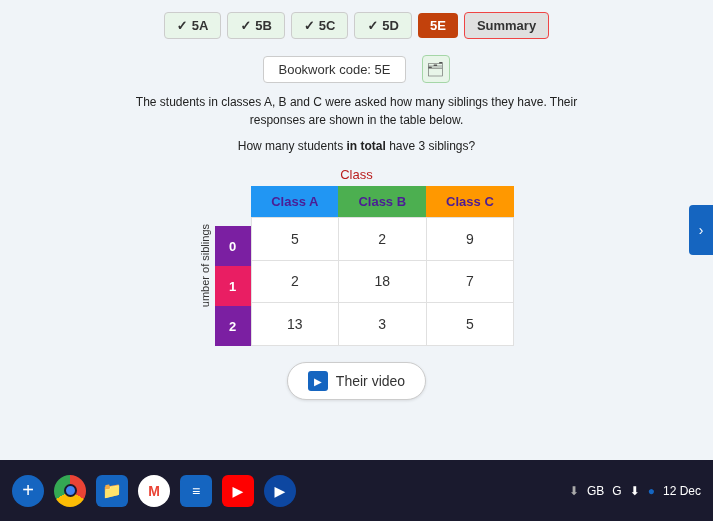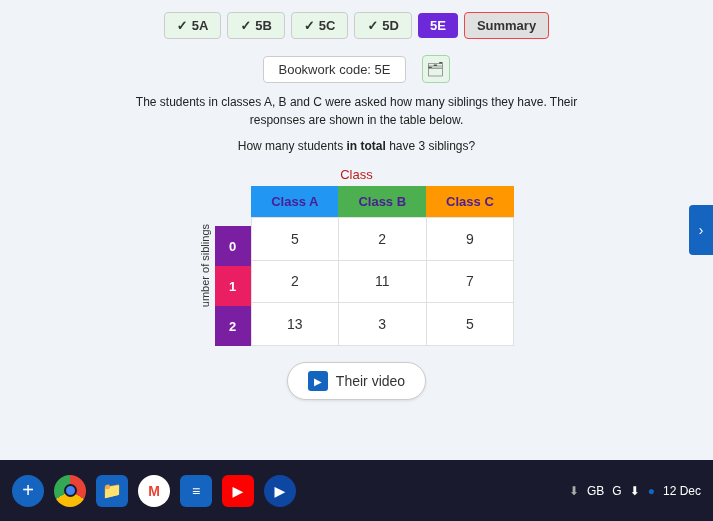--- a/index.html
+++ b/index.html
@@ -42,21 +42,21 @@
       font-size: 13px;
       font-weight: 600;
       cursor: pointer;
     }
     .tab.done {
       background: #e8f5e9;
       color: #333;
       border: 1px solid #ccc;
     }
     .tab.active {
-      background: #6d28d9;
+      background: #c2410c;
       color: white;
       border: none;
     }
     .tab.summary {
       background: #e0e0e0;
       color: #333;
       border: 1px solid #ef4444;
     }
 
     
@@ -353,21 +353,21 @@
           </tr>
         </thead>
         <tbody>
           <tr>
             <td>5</td>
             <td>2</td>
             <td>9</td>
           </tr>
           <tr>
             <td>2</td>
-            <td>11</td>
+            <td>18</td>
             <td>7</td>
           </tr>
           <tr>
             <td>13</td>
             <td>3</td>
             <td>5</td>
           </tr>
         </tbody>
       </table>
     </div>

